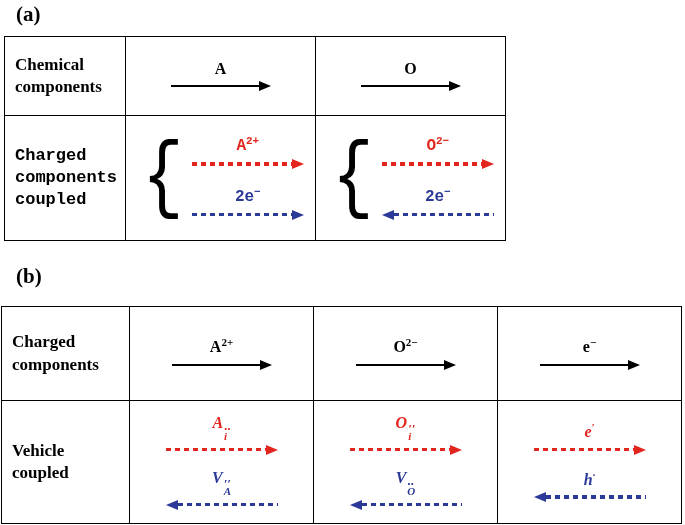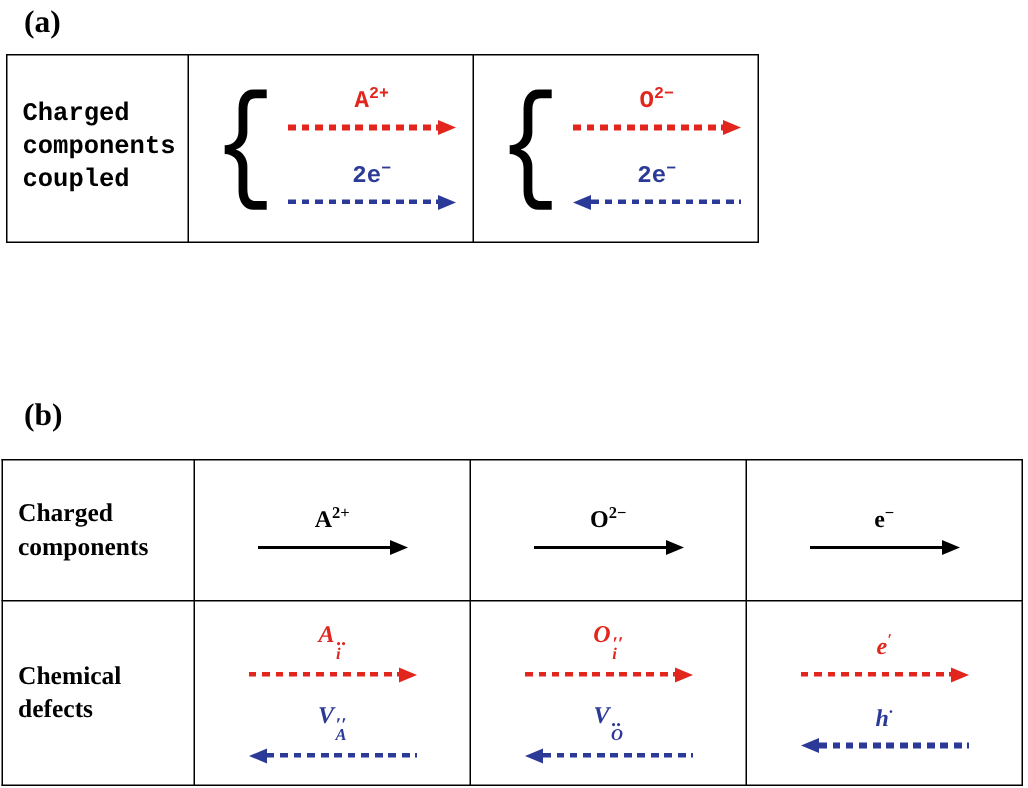--- a/index.html
+++ b/index.html
@@ -38,20 +38,43 @@
 
   <div class="panel-label" style="left:16px; top:2px;">(a)</div>
 
   <table class="tbl" style="left:4px; top:36px; width:501px;">
     <colgroup>
         <col style="width:121px">
         <col style="width:190px">
         <col style="width:190px">
       </colgroup>
     <tbody>
+        <tr style="height:79px;">
+      <td>
+        <div class="hdr">Chemical components</div>
+      </td>
+      <td>
+        <div class="flow w100">
+          <div class="flow-label"><span>A</span></div>
+          <div class="arrow solid">
+                <i class="shaft"></i>
+                <i class="head-r"></i>
+              </div>
+        </div>
+      </td>
+      <td>
+        <div class="flow w100">
+          <div class="flow-label"><span>O</span></div>
+          <div class="arrow solid">
+                <i class="shaft"></i>
+                <i class="head-r"></i>
+              </div>
+        </div>
+      </td>
+    </tr>
     <tr style="height:125px;font-family:Liberation Mono, monospace;">
       <td>
         <div class="hdr">Charged components coupled</div>
       </td>
       <td>
         <div class="coupled">
           <div class="brace">{</div>
           <div class="flows">
             <div class="flow w112 red">
               <div class="flow-label"><span>A</span><sup>2+</sup></div>
@@ -132,21 +155,21 @@
           <div class="flow-label"><span>e</span><sup>−</sup></div>
           <div class="arrow solid">
                 <i class="shaft"></i>
                 <i class="head-r"></i>
               </div>
         </div>
       </td>
     </tr>
     <tr style="height:123px;">
       <td>
-        <div class="hdr">Chemical defects</div>
+        <div class="hdr">Vehicle coupled</div>
       </td>
       <td>
         <div class="flows-b">
           <div class="flow w112 red">
             <div class="flow-label kv"><span>A</span><span class="kv-stack">
                     <span class="kv-sup">··</span>
                     <span class="kv-sub">i</span>
                   </span></div>
             <div class="arrow dotted">
                   <i class="shaft"></i>

